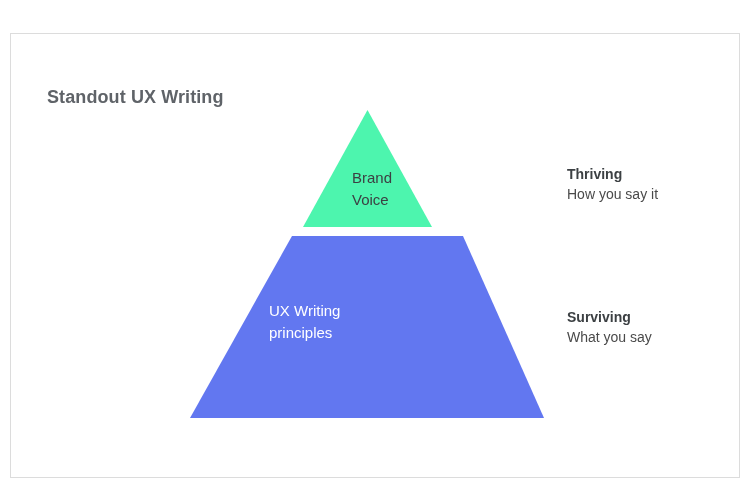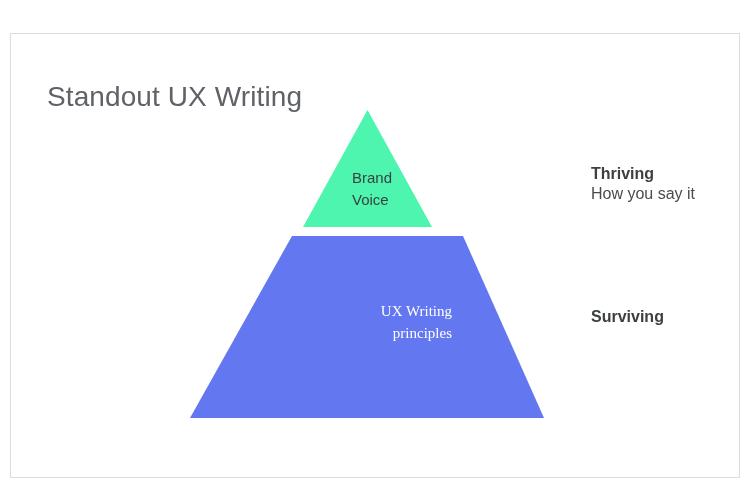--- a/index.html
+++ b/index.html
@@ -23,24 +23,24 @@
     background: #ffffff;
     border: 1px solid #dcdcdc;
     box-sizing: border-box;
   }
 
   
   #title {
     position: absolute;
     left: 47px;
     top: 82px;
-    font-size: 28px;
+    font-size: 18px;
     line-height: 30px;
     color: #5f6368;
-    font-weight: 400;
+    font-weight: 700;
     letter-spacing: 0.1px;
     white-space: nowrap;
   }
 
   
   #pyramid {
     position: absolute;
     left: 0px;
     top: 0px;
     width: 751px;
@@ -60,36 +60,34 @@
   }
 
   #brand-voice-label {
     left: 344px;
     top: 167px;
     color: #3c4043;
     text-align: left;
   }
 
   #ux-principles-label {
-    left: 252px;
+    left: 269px;
     top: 300px;
     width: 200px;
     color: #ffffff;
-    text-align: right;
-    font-family: Liberation Serif, serif;
+    text-align: left;
   }
 
   
   .annotation {
     position: absolute;
     left: 567px;
-    font-size: 16px;
+    font-size: 14px;
     line-height: 20px;
     color: #3c4043;
-    margin-left: 24px;
   }
   .annotation .heading {
     font-weight: 700;
     display: block;
   }
   .annotation .sub {
     font-weight: 400;
     display: block;
     color: #4a4a4a;
     text-align: center;
@@ -118,13 +116,14 @@
 <div class="shape-label" id="ux-principles-label" style="color: rgb(255, 255, 255);">UX Writing
 principles</div>
 
 <div class="annotation" id="annotation-thriving">
   <span class="heading">Thriving</span>
   <span class="sub">How you say it</span>
 </div>
 
 <div class="annotation" id="annotation-surviving">
   <span class="heading">Surviving</span>
+  <span class="sub">What you say</span>
 </div>
 
 </body></html>

